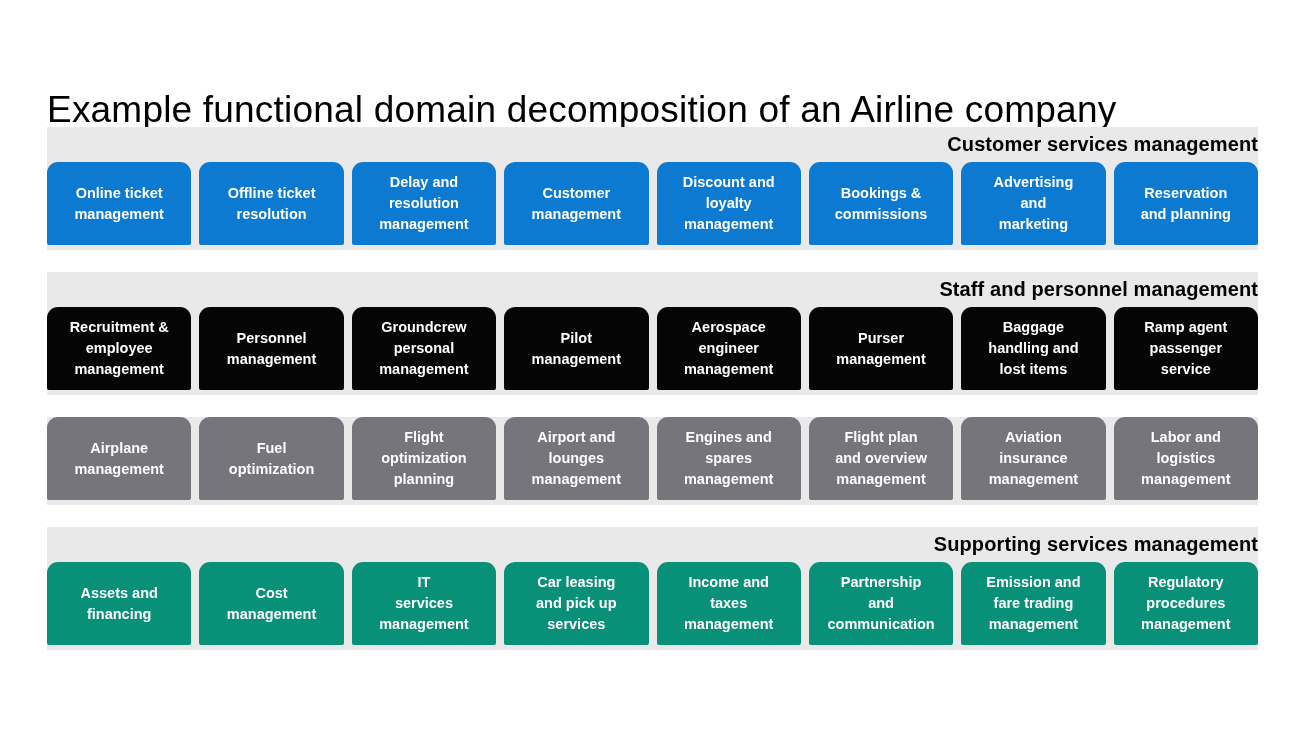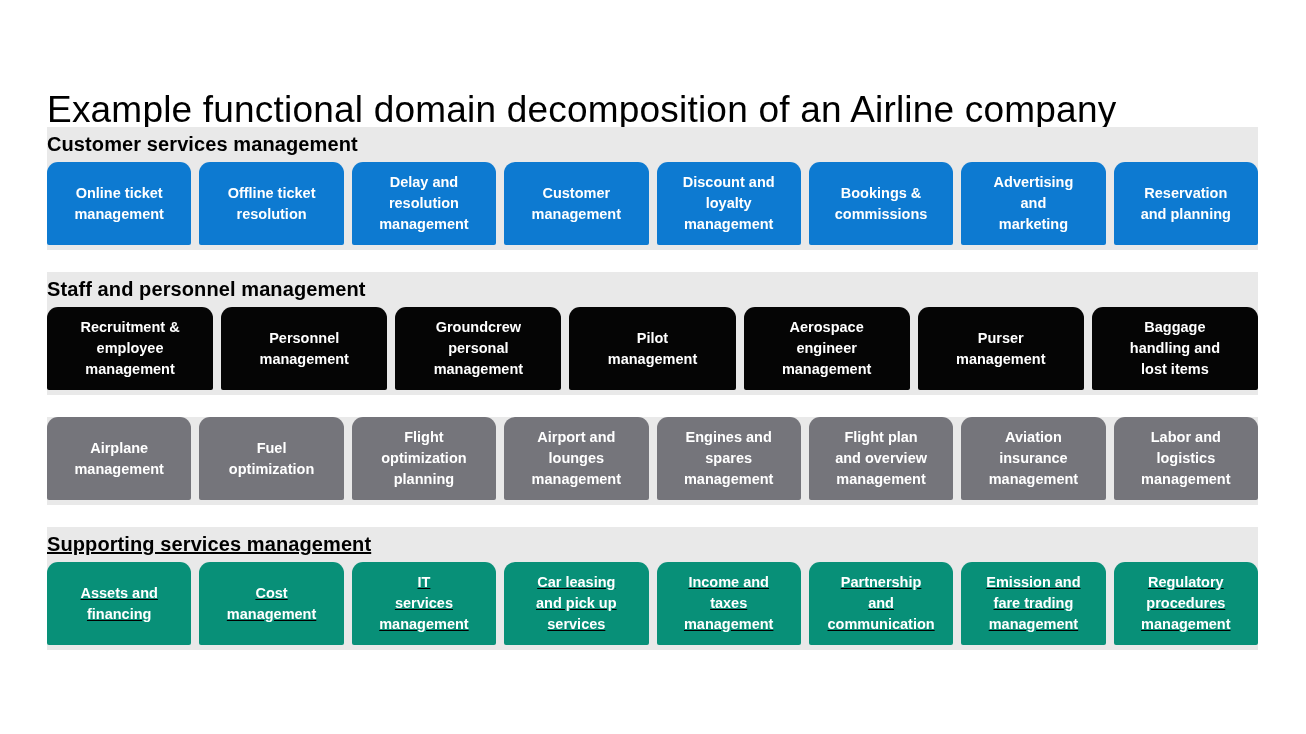--- a/index.html
+++ b/index.html
@@ -40,26 +40,25 @@
     width: 1211px;
   }
   .band {
     background: #e9e9e9;
     padding: 0;
     margin-bottom: 22px;
     box-sizing: border-box;
   }
   .band:last-child {
     margin-bottom: 0;
-    text-decoration: underline;
   }
   .band-header {
     height: 35px;
     line-height: 35px;
-    text-align: left;
+    text-align: right;
     font-size: 20px;
     font-weight: 700;
     color: #000000;
     letter-spacing: 0.1px;
   }
   .band-cards {
     display: flex;
     gap: 8px;
     padding: 0 0 5px 0;
   }
@@ -168,20 +167,25 @@
           </div>
           <div class="card theme-black">
             <span class="card-label">Purser
 management</span>
           </div>
           <div class="card theme-black">
             <span class="card-label">Baggage
 handling and
 lost items</span>
           </div>
+          <div class="card theme-black">
+            <span class="card-label">Ramp agent
+passenger
+service</span>
+          </div>
         </div>
       </div>
       <div class="band">
         <div class="band-cards">
           <div class="card theme-gray">
             <span class="card-label">Airplane
 management</span>
           </div>
           <div class="card theme-gray">
             <span class="card-label">Fuel

